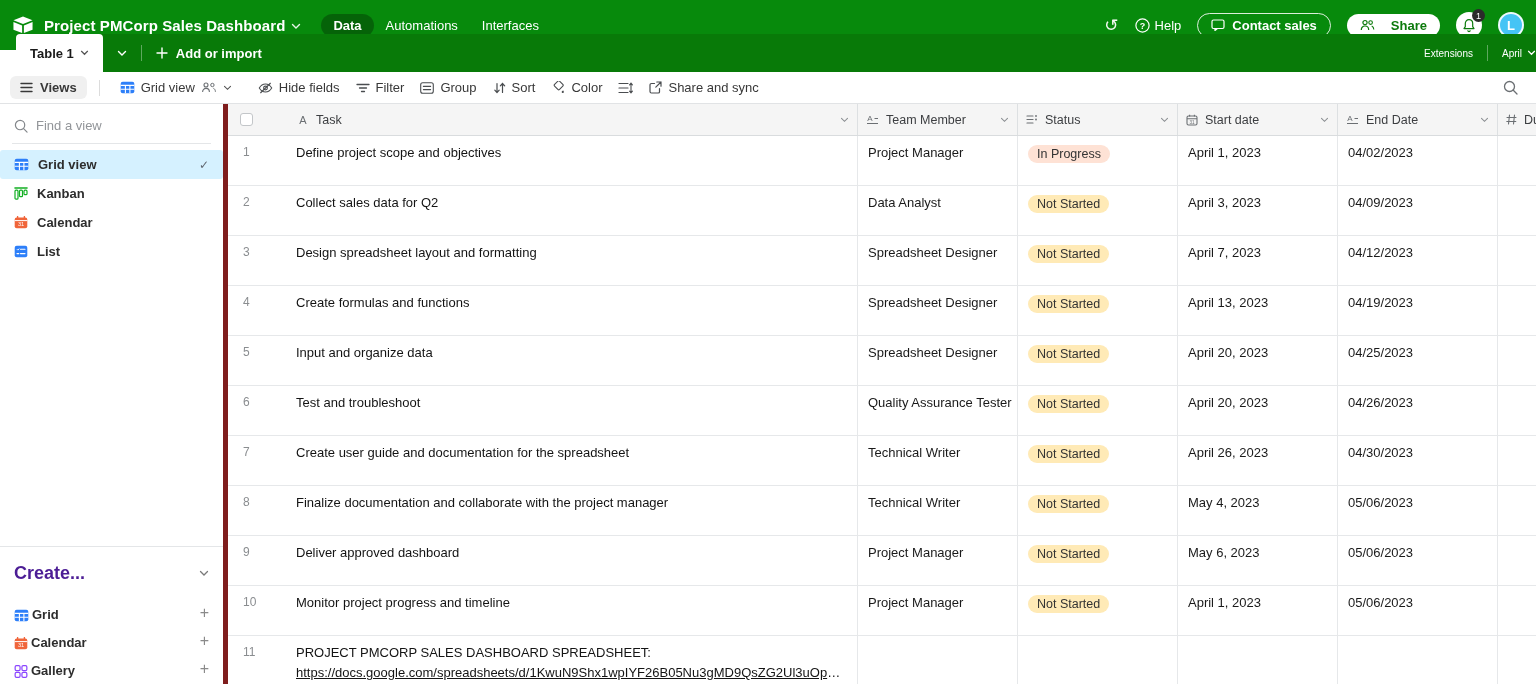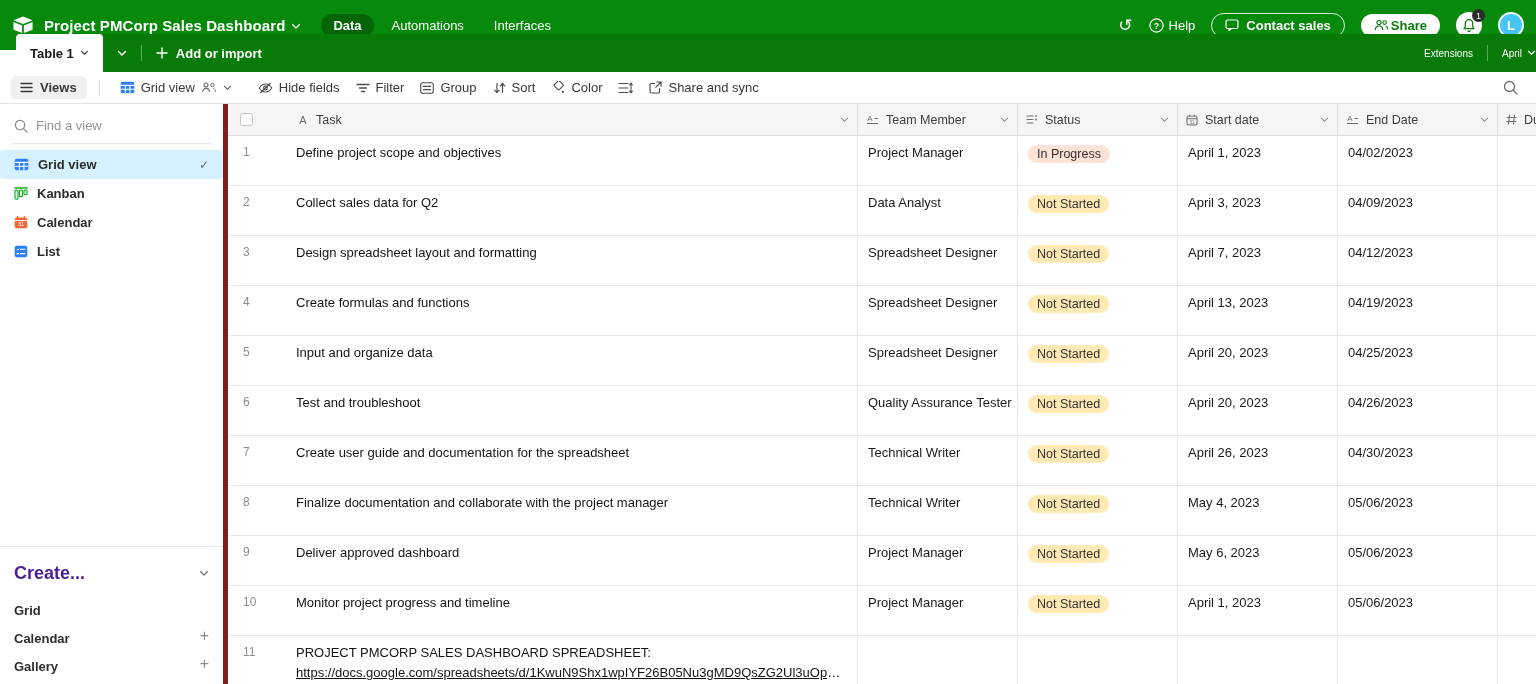--- a/index.html
+++ b/index.html
@@ -5,28 +5,28 @@
   * { margin:0; padding:0; box-sizing:border-box; }
   html,body { width:1536px; height:684px; overflow:hidden; }
   body { font-family:"Liberation Sans","DejaVu Sans",sans-serif; font-size:13px; color:#1a1a1a; background:#fff; }
   .app { position:relative; width:1536px; height:684px; overflow:hidden; }
 
   
   .topbar { position:absolute; left:0; top:0; width:100%; height:50px; background:#078a0c; display:flex; align-items:center; padding:0 12px; color:#fff; }
   .logo { width:22px; height:18px; margin-right:10px; flex:0 0 auto; }
   .base-title { font-size:15px; font-weight:700; letter-spacing:.1px; }
   .title-chev { margin:2px 6px 0 6px; opacity:.9; }
-  .topnav { display:flex; align-items:center; gap:6px; margin-left:14px;justify-content:center; }
+  .topnav { display:flex; align-items:center; margin-left:14px;justify-content:center; }
   .topnav-item { padding:4px 12px; border-radius:12px; font-size:13px; cursor:pointer; }
   .topnav-item.active { background:rgba(0,0,0,0.28); font-weight:600; }
   .top-right { margin-left:auto; display:flex; align-items:center; gap:16px; }
   .hist { font-size:17px; line-height:1; opacity:.95; cursor:pointer; }
   .help { display:flex; align-items:center; gap:5px; cursor:pointer; font-size:13px; }
   .pill-outline { display:flex; align-items:center; gap:7px; border:1px solid rgba(255,255,255,.85); border-radius:14px; padding:4px 13px; font-size:13px; font-weight:600; cursor:pointer; }
-  .pill-white { display:flex; align-items:center; gap:2px; background:#fff; color:#0c7a0c; border-radius:14px; padding:4px 13px; font-size:13px; font-weight:600; cursor:pointer; }
+  .pill-white { display:flex; align-items:center; gap:16px; background:#fff; color:#0c7a0c; border-radius:14px; padding:4px 13px; font-size:13px; font-weight:600; cursor:pointer; }
   .bell-wrap { position:relative; width:26px; height:26px; background:#fff; border-radius:50%; display:flex; align-items:center; justify-content:center; cursor:pointer; }
   .badge { position:absolute; top:-3px; right:-3px; min-width:13px; height:13px; background:#2b2b2b; color:#fff; border-radius:7px; font-size:9px; display:flex; align-items:center; justify-content:center; padding:0 3px; }
   .avatar { width:26px; height:26px; border-radius:50%; background:#45c4f5; border:2px solid rgba(255,255,255,.9); color:#fff; font-size:13px; font-weight:600; display:flex; align-items:center; justify-content:center; cursor:pointer; }
 
   
   .tabbar { position:absolute; left:0; top:34px; width:100%; height:38px; background:#087a08; display:flex; align-items:stretch; color:#fff;margin-left:16px; }
   .table-tab { background:#fff; color:#1a1a1a; display:flex; align-items:center; gap:6px; padding:0 14px; font-size:13px; font-weight:600; border-radius:4px 4px 0 0; margin-left:0; cursor:pointer; }
   .tab-chev-btn { display:flex; align-items:center; padding:0 14px; cursor:pointer; }
   .vdiv-green { width:1px; height:16px; background:rgba(255,255,255,.35); align-self:center; }
   .add-import { display:flex; align-items:center; gap:8px; padding:0 14px; font-size:13px; font-weight:600; cursor:pointer; }
@@ -48,21 +48,21 @@
   .find-input::placeholder { color:#929599; }
   .view-list { padding:6px 0; }
   .view-item { display:flex; align-items:center; gap:9px; height:29px; padding:0 14px; cursor:pointer; border-radius:3px; margin:0 0; }
   .view-item.active { background:#d5f1ff; }
   .view-item .lbl { font-weight:600; color:#2d2d2d; }
   .view-item .check { margin-left:auto; color:#606770; font-size:12px; }
   .sidebar-bottom { margin-top:auto; border-top:1px solid #e4e6e8; padding:14px 0 6px 0; }
   .create-hdr { display:flex; align-items:center; padding:2px 14px 10px 14px; cursor:pointer; }
   .create-hdr .lbl { font-size:18px; font-weight:700; color:#4c1d95; }
   .create-hdr .chev { margin-left:auto; color:#7a7a7a; }
-  .create-item { display:flex; align-items:flex-start; gap:9px; height:28px; padding:0 14px; cursor:pointer;flex-direction:column; }
+  .create-item { display:flex; align-items:flex-end; gap:3px; height:28px; padding:0 14px; cursor:pointer; }
   .create-item .lbl { color:#2d2d2d; font-weight:600; }
   .create-item .plus { margin-left:auto; color:#8a8a8a; font-size:16px; font-weight:400; }
 
   
   .grid { position:absolute; left:228px; top:104px; right:0; bottom:0; overflow:hidden; background:#fff; }
   .h-row { display:flex; height:32px; background:#f5f5f5; border-bottom:1px solid #d9dcde; }
   .h-cell { display:flex; align-items:center; gap:7px; border-right:1px solid #dde0e2; padding:0 8px; color:#3c3e41; font-size:12.5px; overflow:hidden; white-space:nowrap; }
   .h-cell .chev { margin-left:auto; color:#8b8f93; }
   .c0 { width:630px; flex:0 0 630px; }
   .c1,.c2,.c3,.c4 { width:160px; flex:0 0 160px; }

